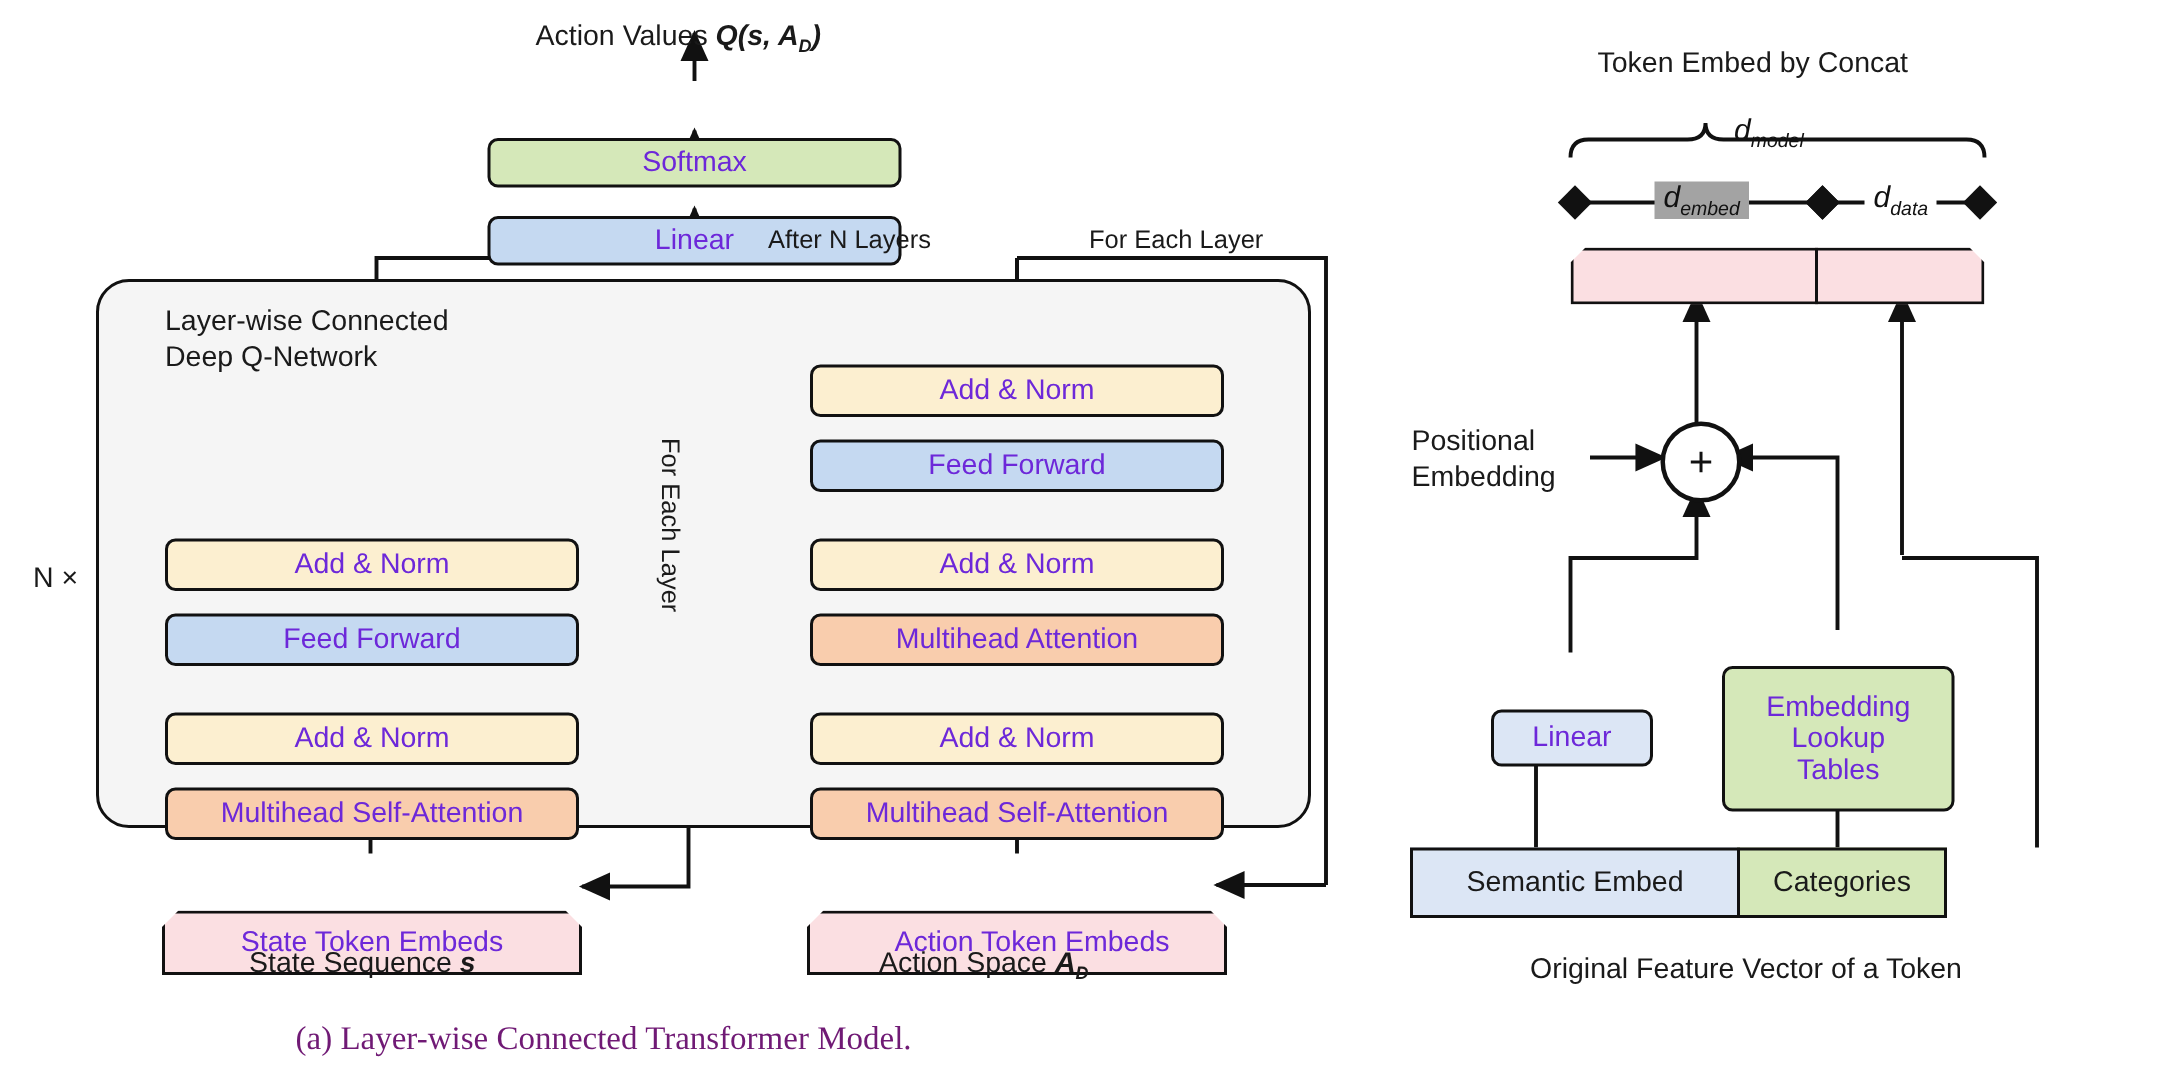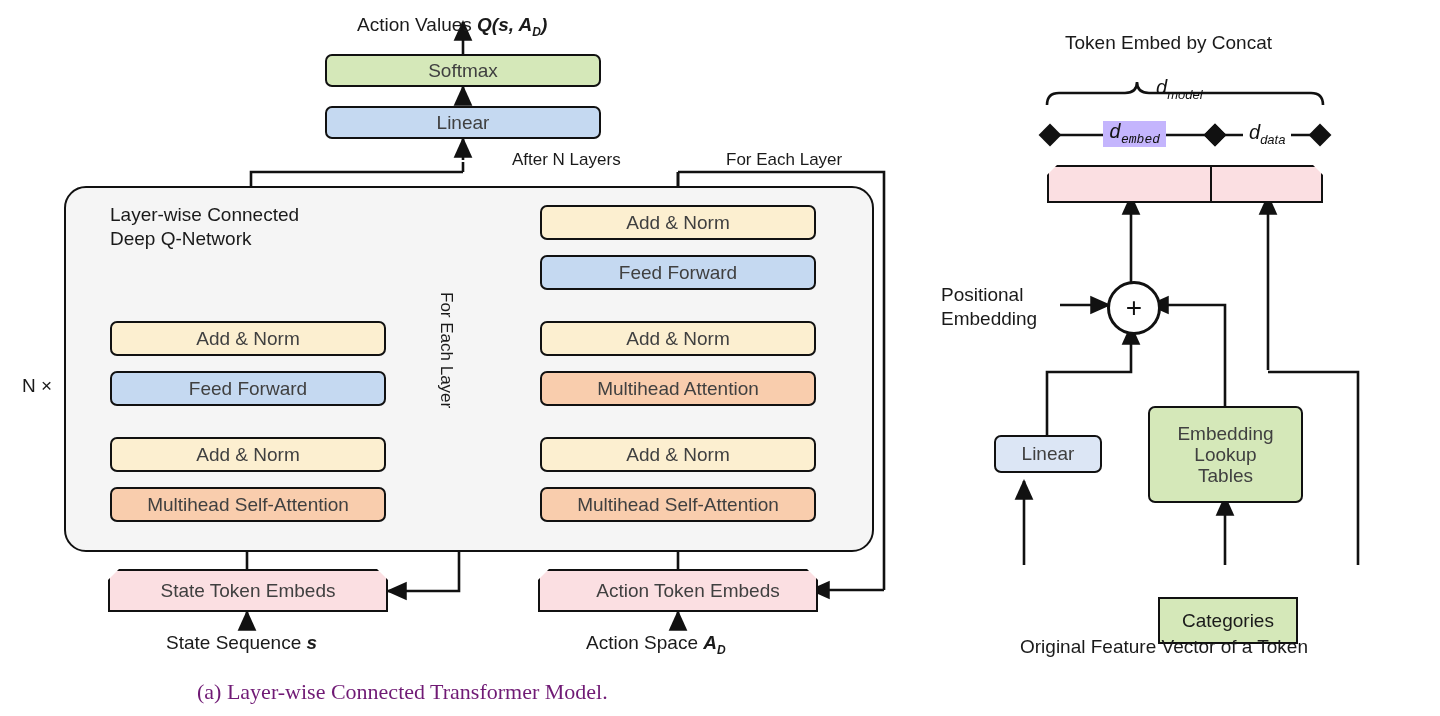--- a/index.html
+++ b/index.html
@@ -6,21 +6,21 @@
   html,body{margin:0;padding:0;}
   body{
     width:1440px;height:716px;background:#ffffff;
     font-family:"Liberation Sans", sans-serif;
     color:#000;position:relative;overflow:hidden;
   }
   #stage{position:absolute;left:0;top:0;width:1440px;height:716px;}
   svg.layer{position:absolute;left:0;top:0;width:1440px;height:716px;overflow:visible;}
   .node{position:absolute;box-sizing:border-box;border:2.5px solid #111;
         display:flex;align-items:center;justify-content:center;text-align:center;
-        font-size:19px;line-height:1.12;color:#404040;}
+        font-size:19px;line-height:1.12;color:#6d28d9;margin-top:38px;}
   .node.round{border-radius:7px;}
   .lbl{position:absolute;font-size:17px;color:#1a1a1a;white-space:nowrap;}
   .lbl.big{font-size:19px;}
   .vert{transform:rotate(90deg);transform-origin:left top;}
   .caption{position:absolute;font-family:"Liberation Serif", serif;font-size:22px;color:#701a75;white-space:nowrap;margin-left:28px;}
   .panelbox{position:absolute;border:2.5px solid #111;border-radius:22px;background:#f5f5f5;}
   .mlabel{position:absolute;font-size:19px;line-height:1.25;color:#1a1a1a;white-space:pre;}
   .dimlbl{position:absolute;font-style:italic;font-size:20px;color:#111;white-space:nowrap;}
   .dimlbl sub{font-size:13px;font-style:italic;}
   .mathb{font-weight:bold;font-style:italic;}
@@ -183,21 +183,21 @@
   <div class="lbl big" style="left:586px;top:632px;">
     <span>Action Space </span><span class="mathb"><span>A</span><sub>D</sub></span>
   </div>
 
   <div class="lbl big" style="left:1065px;top:32px;">Token Embed by Concat</div>
 
   <div class="dimlbl" style="left:1156px;top:76px;">
     <span>d</span><sub>model</sub>
   </div>
 
-  <div class="dimlbl" style="left:1103px;top:121px;background:#c4b5fd;padding:0 6px;font-family:Liberation Mono, monospace;">
+  <div class="dimlbl" style="left:1103px;top:121px;background:#a3a3a3;padding:0 6px;">
     <span>d</span><sub>embed</sub>
   </div>
 
   <div class="dimlbl" style="left:1243px;top:121px;background:#fff;padding:0 6px;">
     <span>d</span><sub>data</sub>
   </div>
 
   <div style="position:absolute;left:1047px;top:165px;width:276px;height:38px;">
     <div class="seg" style="left:0;top:0;width:165px;height:38px;background:#fbdfe2;
                 clip-path:polygon(10px 0,100% 0,100% 100%,0 100%,0 10px);"></div>
@@ -215,20 +215,21 @@
 
   <div class="node round" style="left:994px;top:435px;width:108px;height:38px;background:#dce6f5;">Linear</div>
 
   <div class="node round" style="left:1148px;top:406px;width:155px;height:97px;background:#d5e8b9;flex-direction:column;">
     <span>Embedding</span>
     <span>Lookup</span>
     <span>Tables</span>
   </div>
 
   <div style="position:absolute;left:940px;top:565px;width:480px;height:47px;">
-    <div class="seg" style="left:218px;top:0;width:140px;height:47px;background:#d5e8b9;margin-top:32px;">Categories</div>
+    <div class="seg" style="left:0;top:0;width:220px;height:47px;background:#dce6f5;">Semantic Embed</div>
+    <div class="seg" style="left:218px;top:0;width:140px;height:47px;background:#d5e8b9;">Categories</div>
   </div>
 
   <div class="lbl big" style="left:1020px;top:623px;margin-top:13px;">Original Feature Vector of a Token</div>
 
   <div class="caption" style="left:169px;top:679px;">(a) Layer-wise Connected Transformer Model.</div>
 
 </div>
 
 </body></html>

